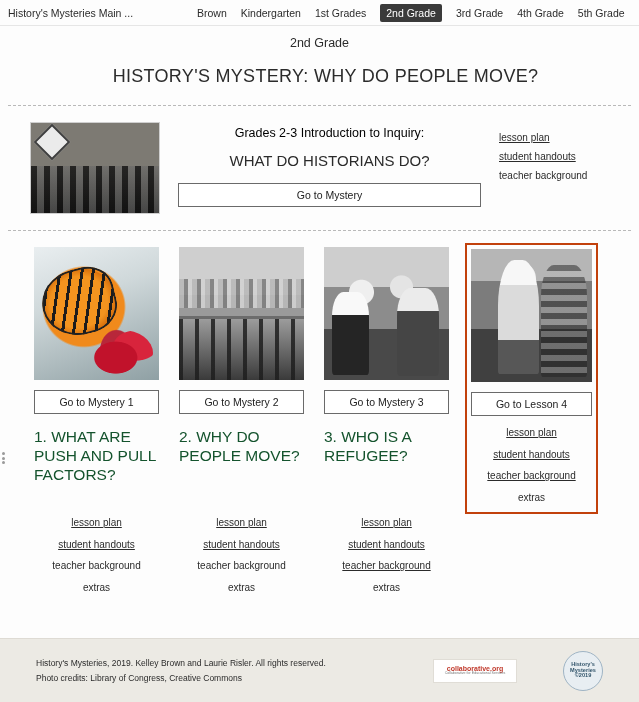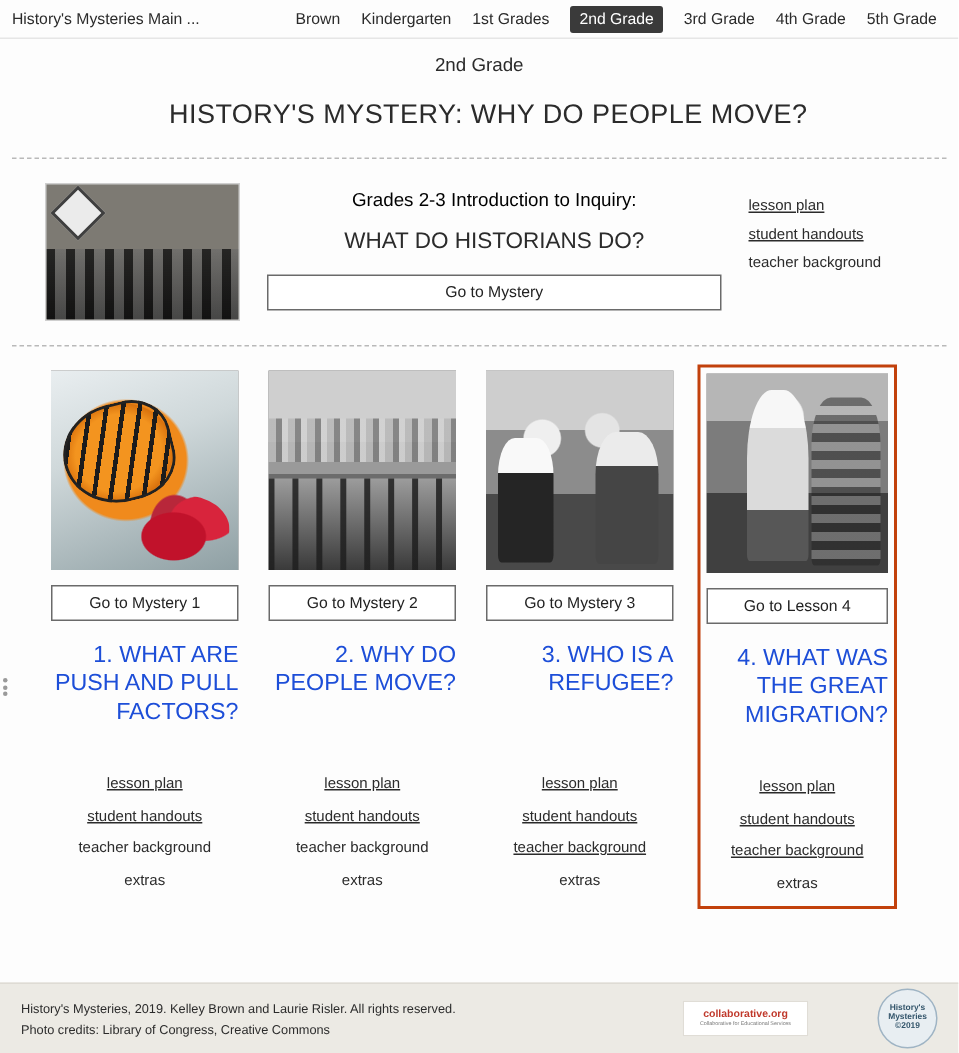--- a/index.html
+++ b/index.html
@@ -145,46 +145,46 @@
   }
   .card-photo {
     width: 100%;
     height: 133px;
     overflow: hidden;
     position: relative;
     background: #888;
   }
   .card-btn-wrap { margin-top: 10px; }
   .card-title {
-    text-align: right;
+    text-align: left;
     font-size: 15.5px;
     line-height: 1.22;
-    color: #1d4ed8;
+    color: #14532d;
     margin-top: 14px;
     min-height: 78px;
   }
   .card-links {
     text-align: center;
     font-size: 10px;
     line-height: 2.15;
     color: #2b2b2b;
     margin-top: 6px;
   }
 
   
   .footer {
     position: absolute;
     left: 0; bottom: 0;
     width: 639px;
-    height: 47px;
+    height: 64px;
     background: #eceae4;
     border-top: 1px solid #dedbd4;
     display: flex;
     align-items: center;
-    padding: 0 14px;
+    padding: 0 36px;
   }
   .footer-text {
     font-size: 8.5px;
     color: #2b2b2b;
     line-height: 1.7;
     flex: 1 1 auto;
   }
   .footer-logos {
     display: flex;
     align-items: center;
@@ -432,21 +432,20 @@
       </div>
     </div>
 
     <div class="card highlight">
       <div class="card-photo">
           <div class="ph-migration"></div>
         </div>
       <div class="card-btn-wrap">
         <button class="btn">Go to Lesson 4</button>
       </div>
-      <div class="card-title">4. WHAT WAS THE GREAT MIGRATION?</div>
       <div class="card-links">
         <a class="lnk">lesson plan</a>
         <a class="lnk">student handouts</a>
         <a class="lnk">teacher background</a>
         <span class="plain">extras</span>
       </div>
     </div>
 
   </div>
 

